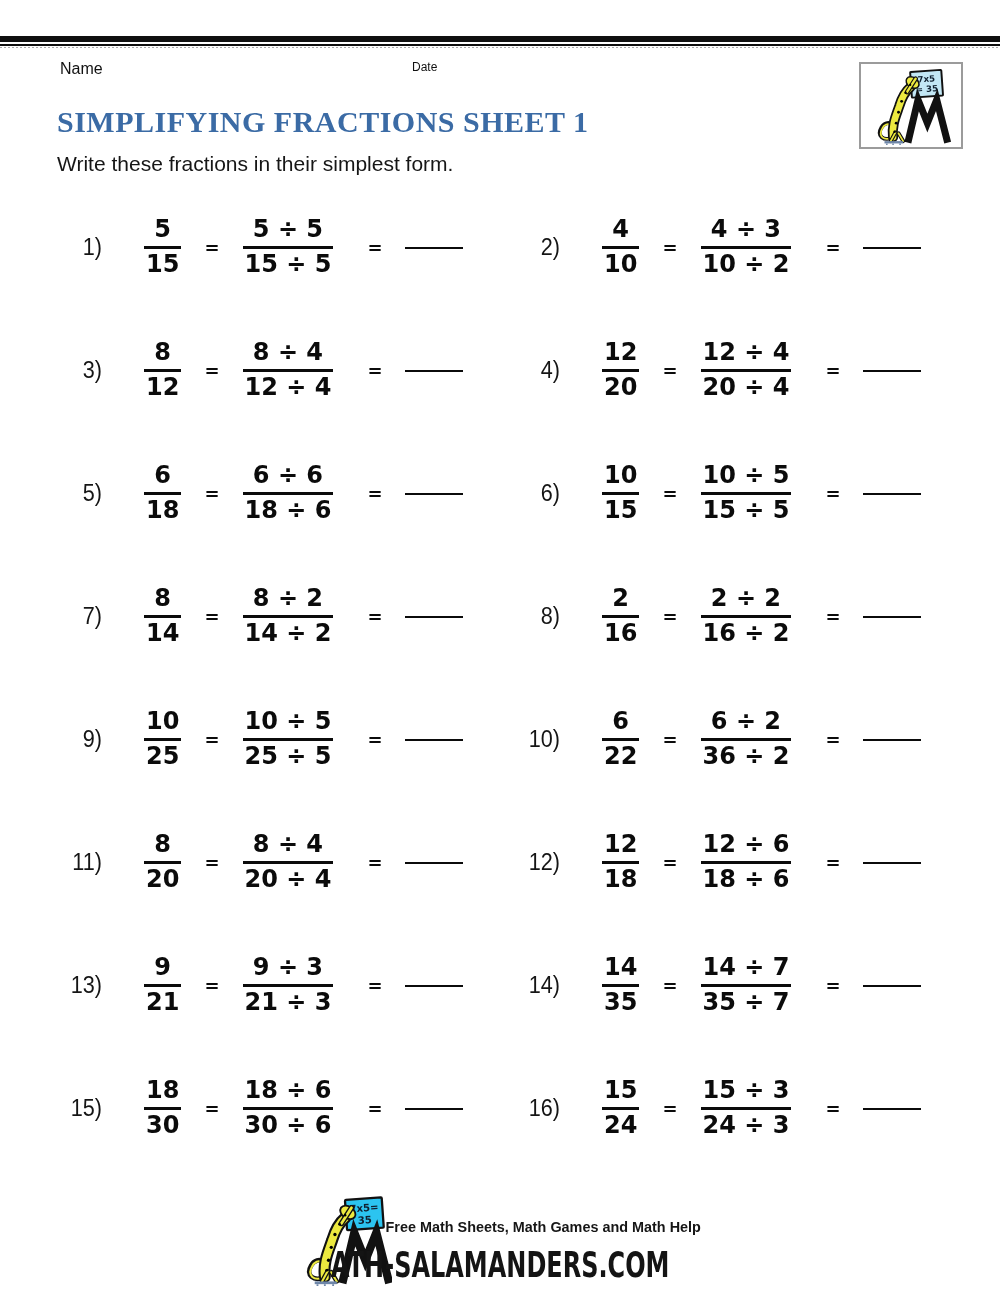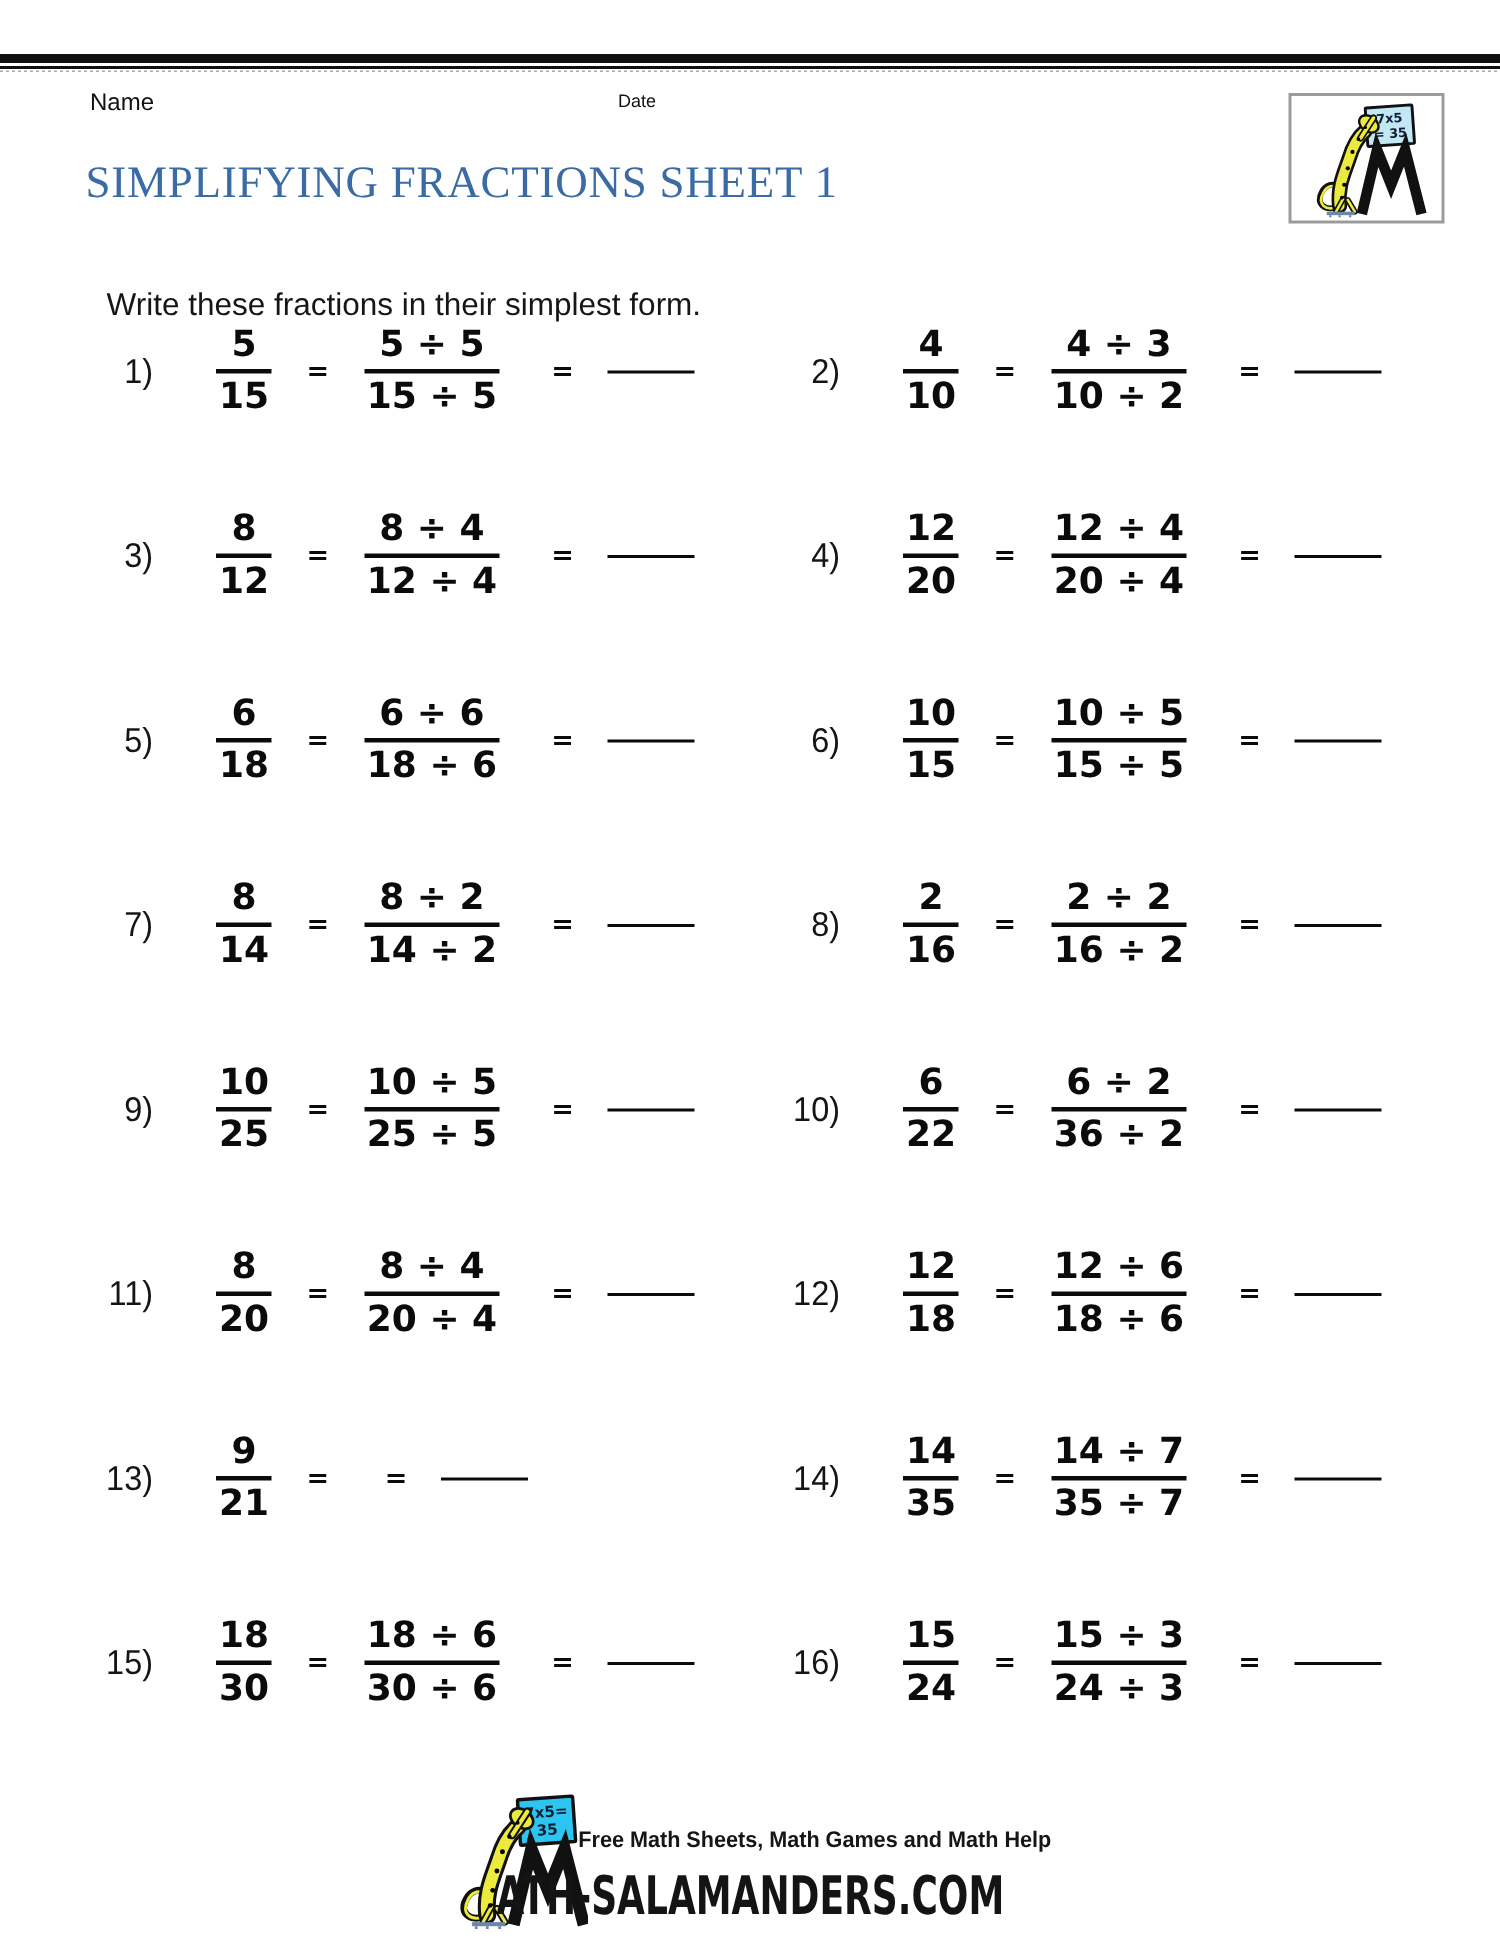--- a/index.html
+++ b/index.html
@@ -29,26 +29,26 @@
     position:absolute; left:859px; top:62px;
     width:104px; height:87px;
     background:#fff; border:2px solid #9b9b9b;
     display:flex; align-items:center; justify-content:center;
   }
   .header-logo svg { width:88px; height:78px; }
 
   .page-title {
     position:absolute; left:57px; top:105px;
     font-family:"Liberation Serif", serif;
-    font-weight:400; font-size:30px; letter-spacing:0.5px;
+    font-weight:700; font-size:30px; letter-spacing:0.5px;
     color:#3b6ba5; white-space:nowrap;
   }
   .instruction {
-    position:absolute; left:71px; top:152px;
-    font-size:21px; color:#161616; white-space:nowrap;margin-top:40px;
+    position:absolute; left:57px; top:152px;
+    font-size:21px; color:#161616; white-space:nowrap;
   }
 
   
   .problems-grid {
     position:absolute; left:52px; top:186px; width:896px;
     display:grid;
     grid-template-columns:418px 418px;
     column-gap:40px;
     grid-auto-rows:123px;
   }
@@ -352,20 +352,25 @@
   </div>
 
   <div class="problem">
     <span class="pnum">13)</span>
     <span class="frac">
       <span class="fr-top">9</span>
       <span class="fr-bar"></span>
       <span class="fr-bot">21</span>
     </span>
     <span class="eq">=</span>
+    <span class="frac">
+      <span class="fr-top">9 ÷ 3</span>
+      <span class="fr-bar"></span>
+      <span class="fr-bot">21 ÷ 3</span>
+    </span>
     <span class="eq second">=</span>
     <span class="answer-line"></span>
   </div>
 
   <div class="problem">
     <span class="pnum">14)</span>
     <span class="frac">
       <span class="fr-top">14</span>
       <span class="fr-bar"></span>
       <span class="fr-bot">35</span>

